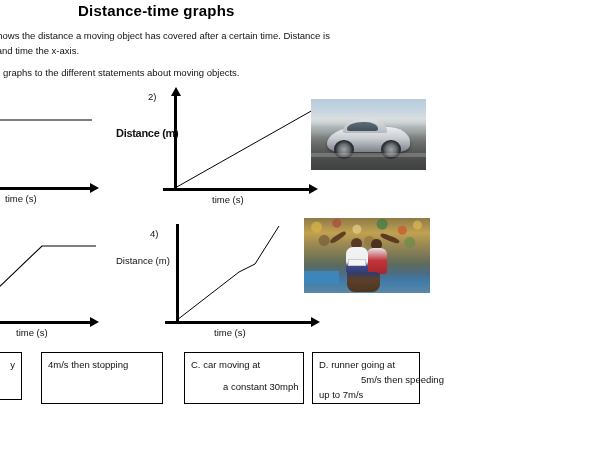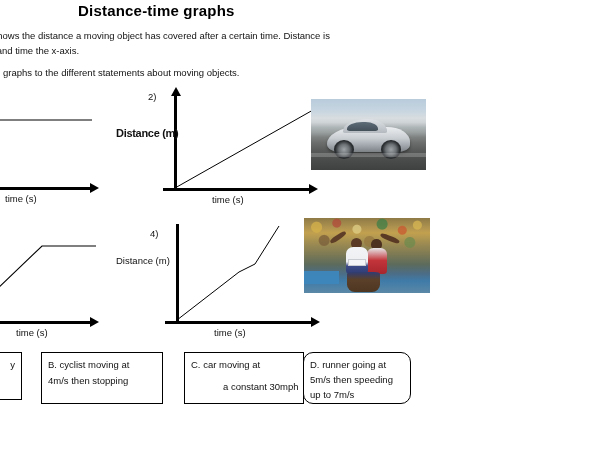--- a/index.html
+++ b/index.html
@@ -352,28 +352,27 @@
     <div class="runner-torso"></div>
     <div class="runner-bib"></div>
     <div class="runner-legs"></div>
   </div>
 
   <div class="answer-box clipped" style="left:-22px; top:352px; width:44px; height:48px;">
     <div class="line" style="text-align:right;">y</div>
   </div>
 
   <div class="answer-box" style="left:41px; top:352px; width:122px; height:52px;">
-    <div class="line">B. cyclist moving at</div>
     <div class="line">4m/s then stopping</div>
   </div>
 
   <div class="answer-box" style="left:184px; top:352px; width:120px; height:52px;">
     <div class="line">C. car moving at</div>
     <div class="line" style="margin-top:6px;margin-left:32px;">a constant 30mph</div>
   </div>
 
-  <div class="answer-box" style="left:303px; top:352px; width:108px; height:52px;border-radius:10px;">
+  <div class="answer-box" style="left:312px; top:352px; width:108px; height:52px;">
     <div class="line" style="line-height:15px;">D. runner going at</div>
-    <div class="line" style="line-height:15px;">5m/s then speeding</div>
+    <div class="line" style="line-height:15px;margin-left:42px;">5m/s then speeding</div>
     <div class="line" style="line-height:15px;">up to 7m/s</div>
   </div>
 
 </div>
 
 </body></html>

